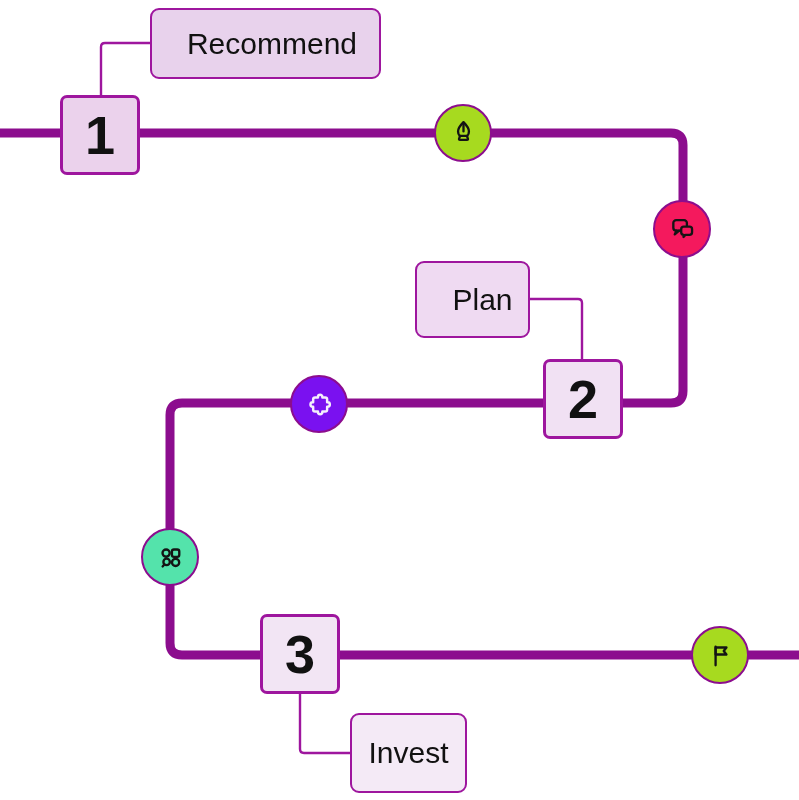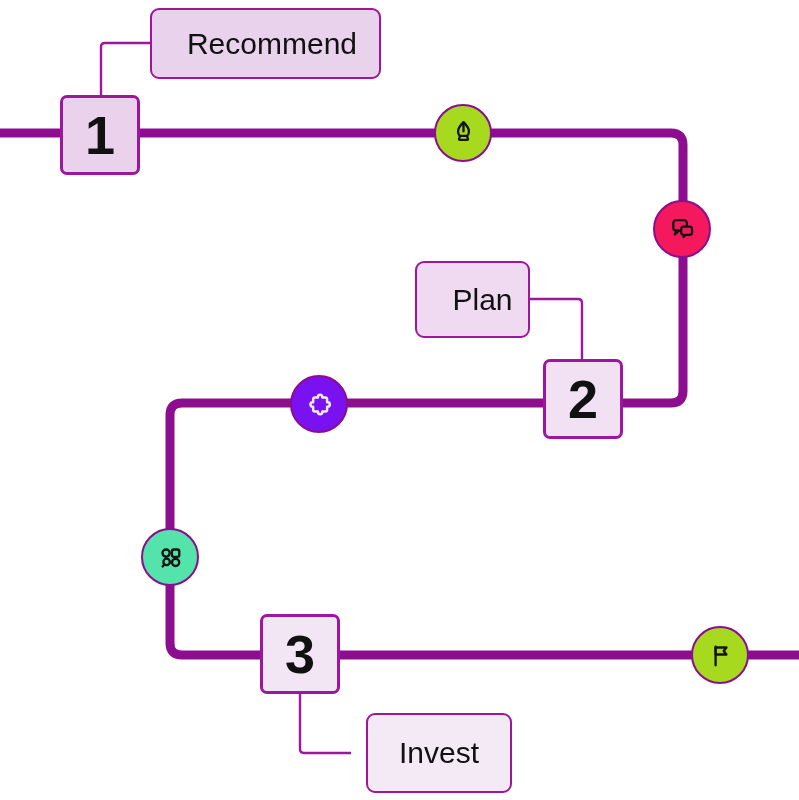--- a/index.html
+++ b/index.html
@@ -40,21 +40,21 @@
   .label-box{
     position:absolute;z-index:3;
     border:2.5px solid var(--node-border,#9e169e);
     border-radius:9px;
     box-sizing:border-box;
     display:flex;align-items:center;justify-content:center;
     font-size:30px;color:var(--text,#111111);
   }
   #label-recommend{left:150px;top:8px;width:231px;height:71px;background:var(--label-fill-1,#e8d2ec);padding-left:13px;}
   #label-plan{left:415px;top:261px;width:115px;height:77px;background:var(--label-fill-2,#efdaf2);padding-left:20px;}
-  #label-invest{left:366px;top:713px;width:146px;height:80px;background:var(--label-fill-3,#f4eaf6);}
+  #label-invest{left:350px;top:713px;width:117px;height:80px;background:var(--label-fill-3,#f4eaf6);}
   
   .milestone{
     position:absolute;z-index:3;
     width:58px;height:58px;
     border-radius:50%;
     border:2.5px solid var(--path,#8c0d8e);
     box-sizing:border-box;
     display:flex;align-items:center;justify-content:center;
   }
   #milestone-pen{left:434px;top:104px;background:var(--icon-pen,#a7da1f);}

